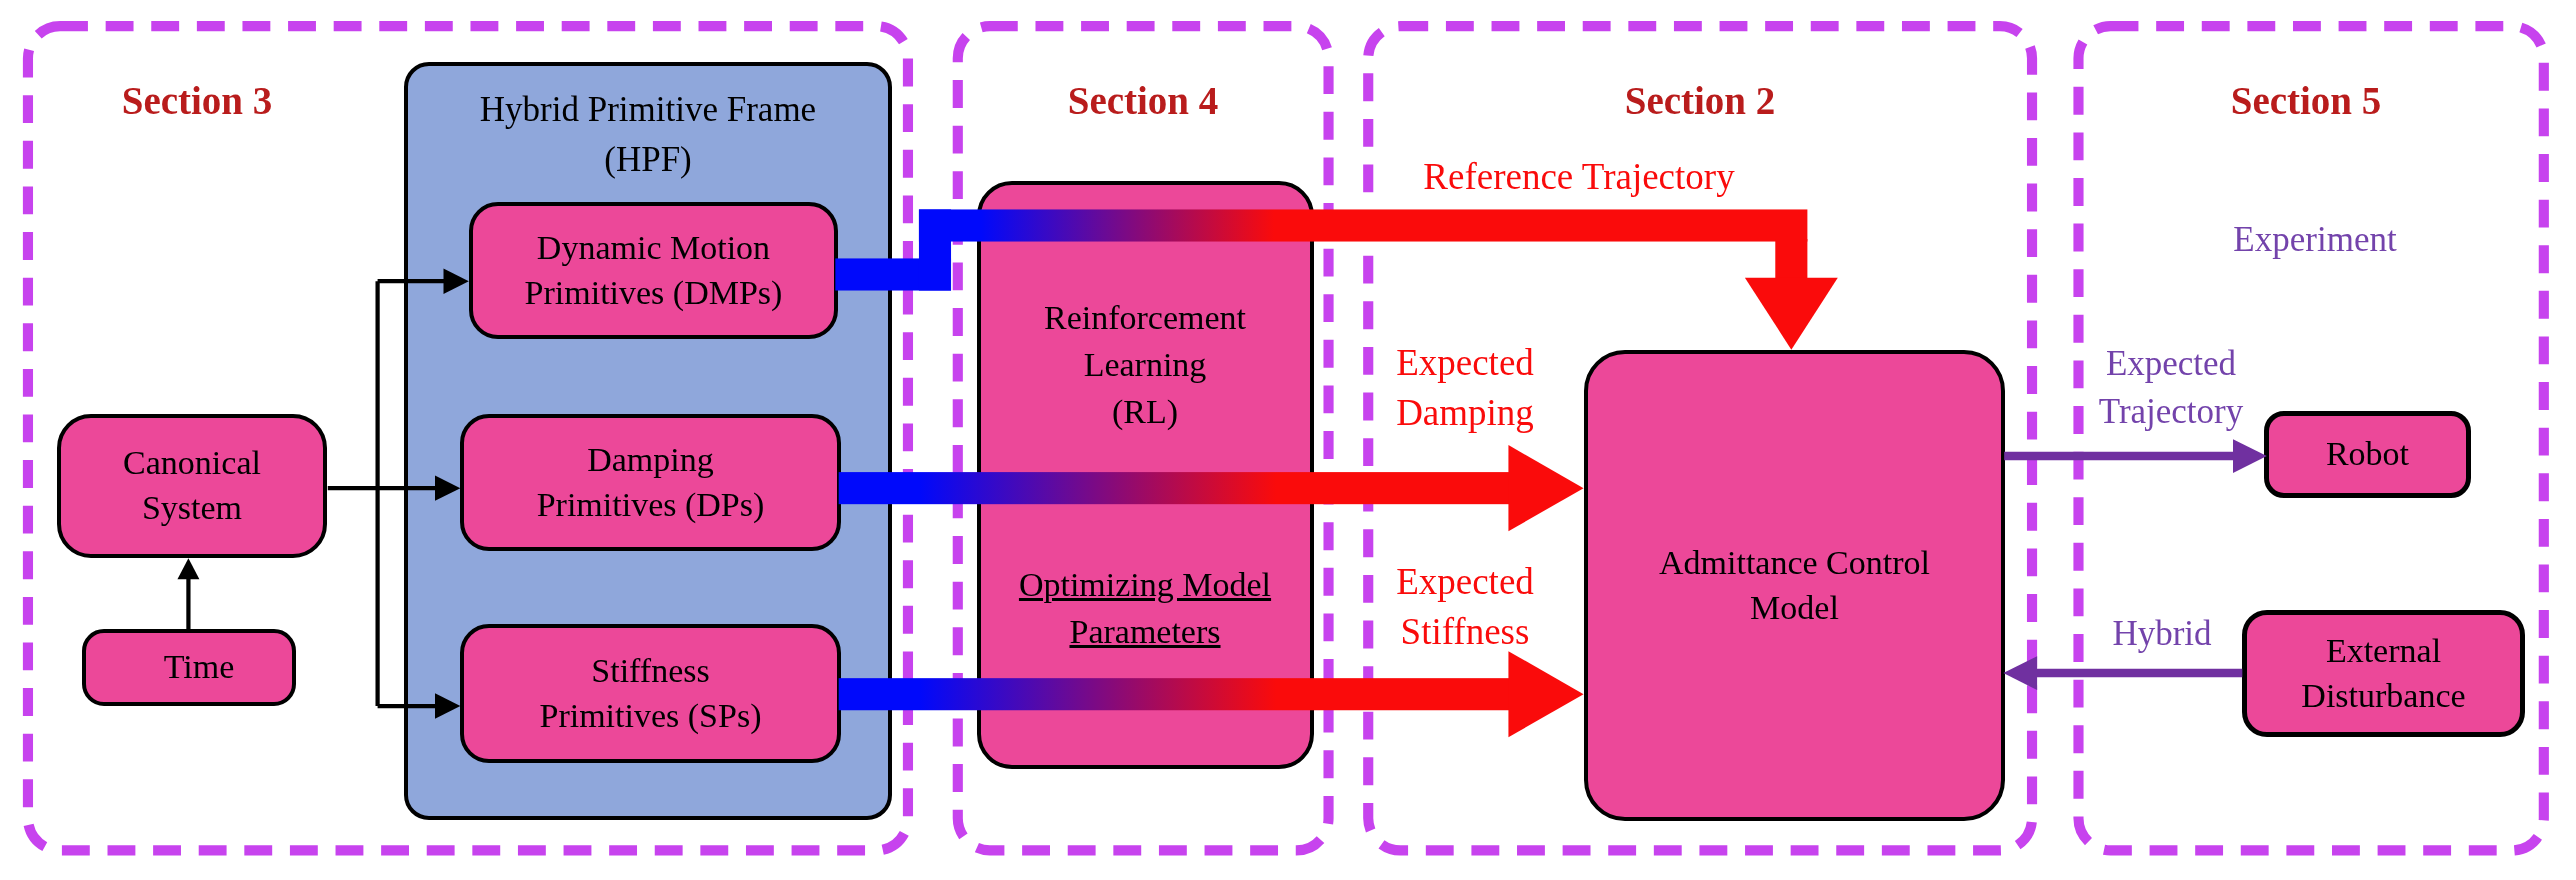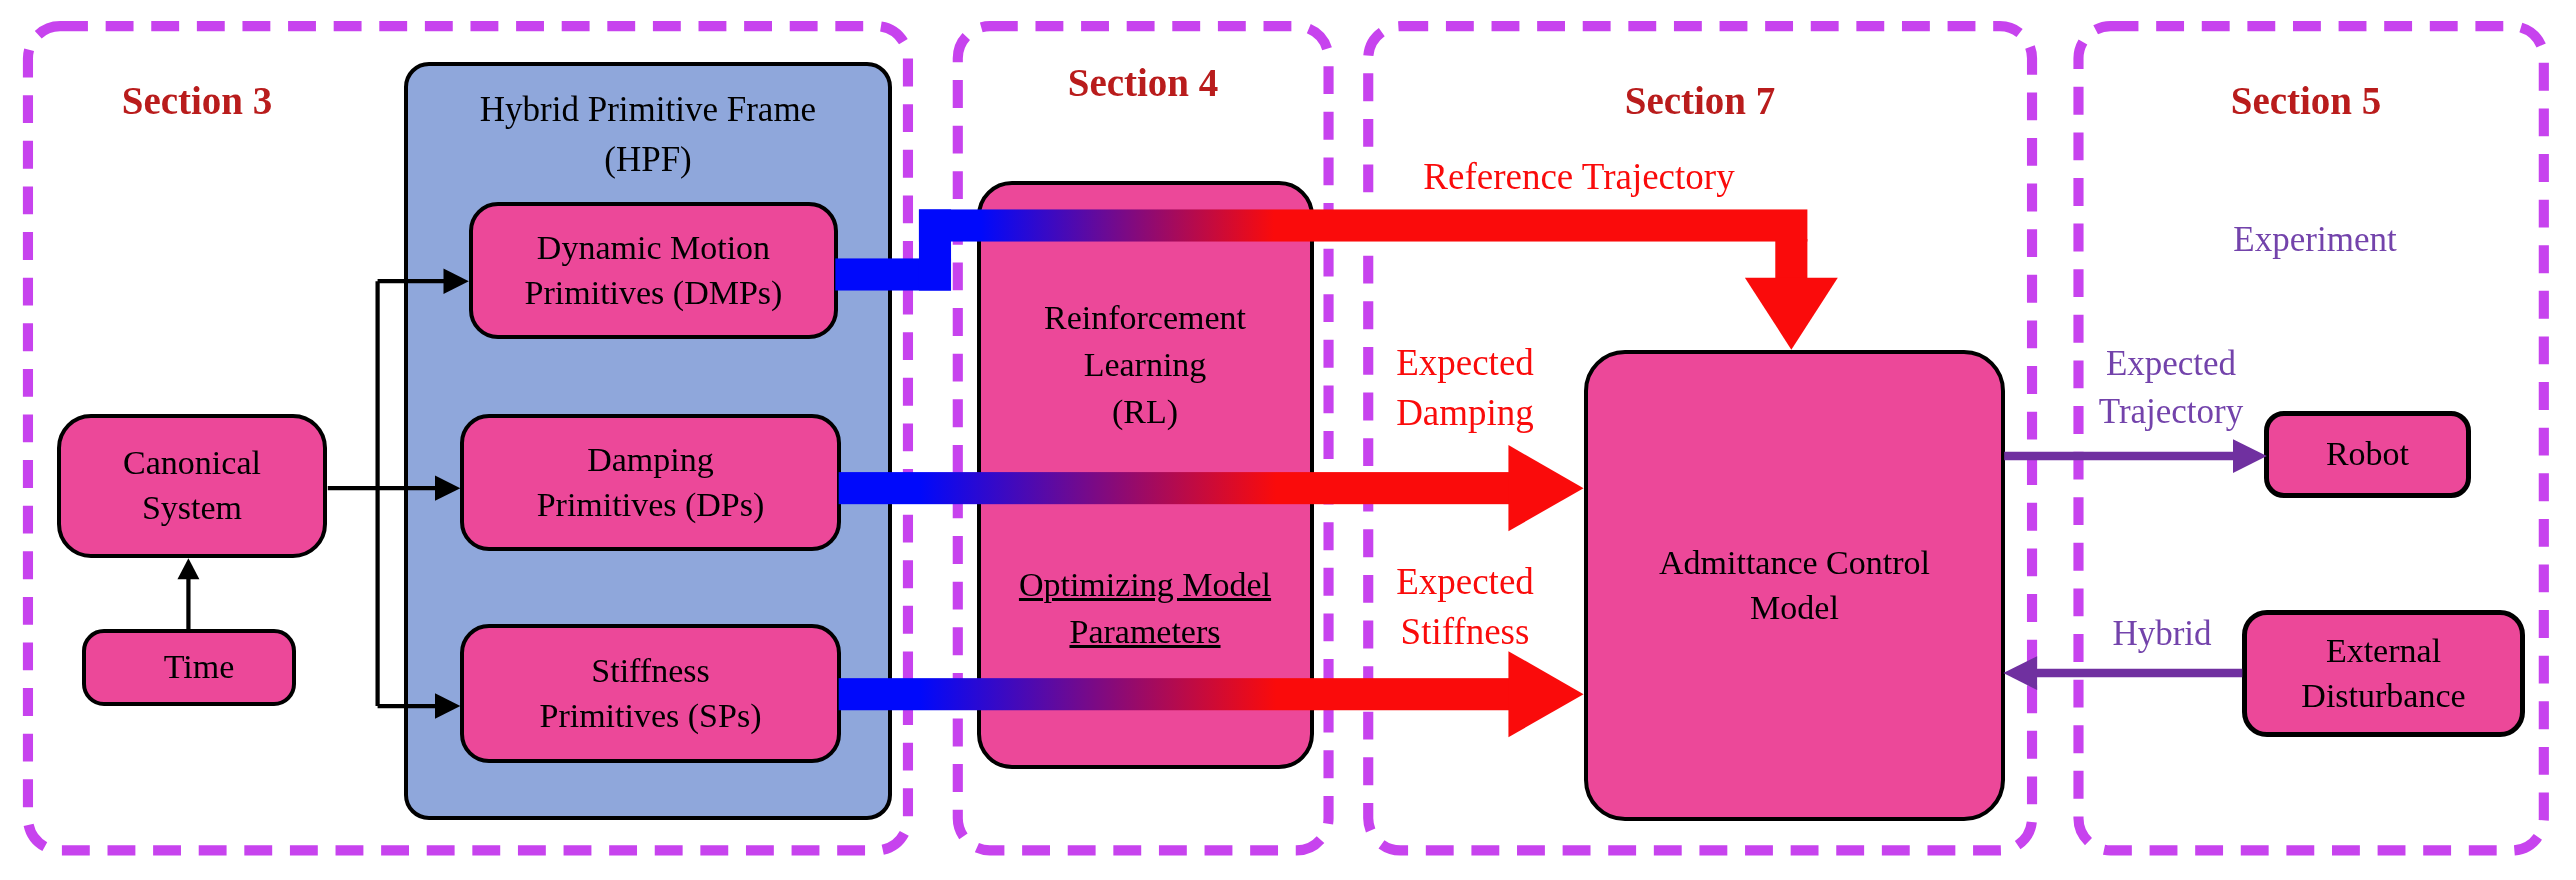--- a/index.html
+++ b/index.html
@@ -177,22 +177,22 @@
 
     <g>
       <line x1="2373" y1="540" x2="2652" y2="540" stroke="#7030A0" stroke-width="10"></line>
       <polygon points="2684,540 2644,520 2644,560" fill="#7030A0"></polygon>
       <line x1="2655" y1="797" x2="2404" y2="797" stroke="#7030A0" stroke-width="10"></line>
       <polygon points="2372,797 2412,777 2412,817" fill="#7030A0"></polygon>
     </g>
   </svg>
 
   <div class="section-label" style="left:197px;top:78px;">Section 3</div>
-  <div class="section-label" style="left:1143px;top:60px;">Section 4</div>
-  <div class="section-label" style="left:1700px;top:78px;">Section 7</div>
+  <div class="section-label" style="left:1143px;top:78px;">Section 4</div>
+  <div class="section-label" style="left:1700px;top:78px;">Section 2</div>
   <div class="section-label" style="left:2306px;top:78px;">Section 5</div>
 
   <div class="flabel red" style="left:1579px;top:152px;">Reference Trajectory</div>
 
   <div class="flabel red" style="left:1465px;top:338px;">
     <div>Expected</div>
     <div>Damping</div>
   </div>
 
   <div class="flabel red" style="left:1465px;top:557px;">

